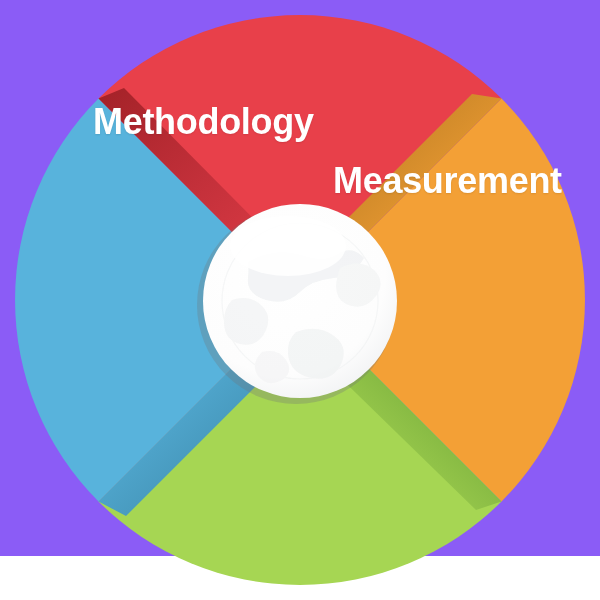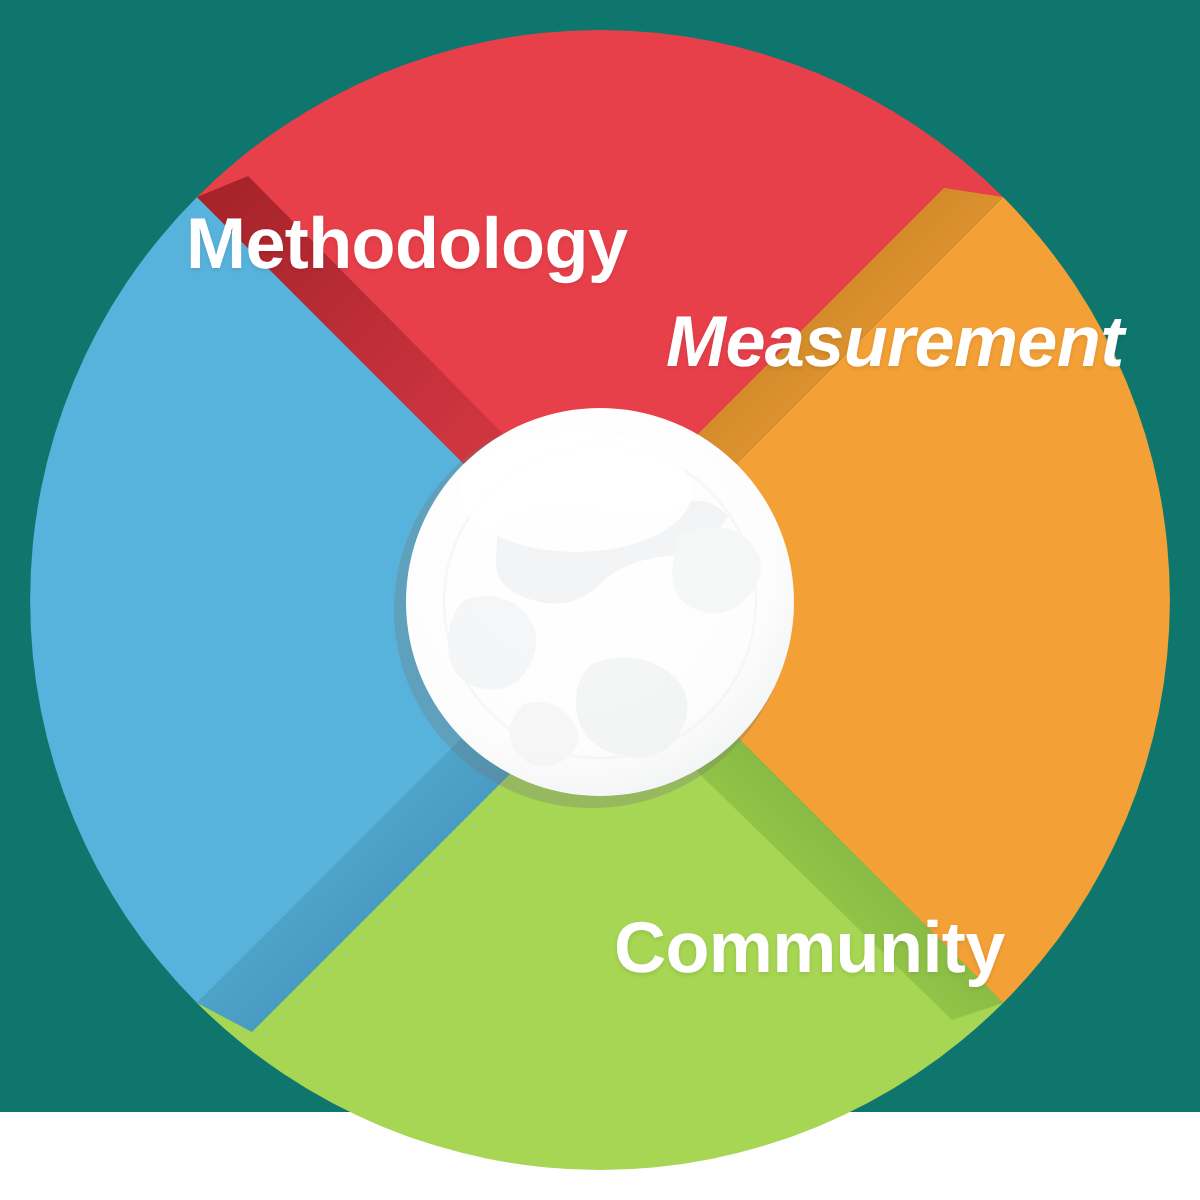--- a/index.html
+++ b/index.html
@@ -11,21 +11,21 @@
   body {
     width: 600px;
     height: 600px;
     font-family: "Liberation Sans", sans-serif;
     overflow: hidden;
   }
   #diagram-stage {
     position: relative;
     width: 600px;
     height: 556px;
-    background: #0f766e;
+    background: #8b5cf6;
   }
   #wheel-svg {
     position: absolute;
     top: 0;
     left: 0;
     width: 600px;
     height: 600px;
     display: block;
   }
   .segment-label {
@@ -34,21 +34,21 @@
     font-family: "Liberation Sans", sans-serif;
     font-weight: bold;
     font-size: 36px;
     line-height: 1;
     letter-spacing: -0.3px;
     white-space: nowrap;
     text-shadow: 0 1px 2px rgba(0,0,0,0.10);
     user-select: none;
   }
   #label-methodology { left: 93px;  top: 104px; }
-  #label-measurement { left: 333px; top: 153px; font-style: italic; }
+  #label-measurement { left: 333px; top: 163px; }
   #label-coaching    { left: 66px;  top: 389px; }
   #label-community   { left: 307px; top: 456px; }
 </style>
 </head>
 <body style="background: rgb(255, 255, 255);">
 
 <div id="diagram-stage">
 
   <svg id="wheel-svg" viewBox="0 0 600 600">
     <defs>
@@ -144,16 +144,15 @@
       </g>
 
       <ellipse cx="288" cy="246" rx="58" ry="30" fill="#ffffff" opacity="0.85"></ellipse>
     </g>
   </svg>
 
   <div class="segment-label" id="label-methodology">Methodology</div>
 
   <div class="segment-label" id="label-measurement">Measurement</div>
 
-  <div class="segment-label" id="label-community">Community</div>
 
 
 </div>
 
 </body></html>

